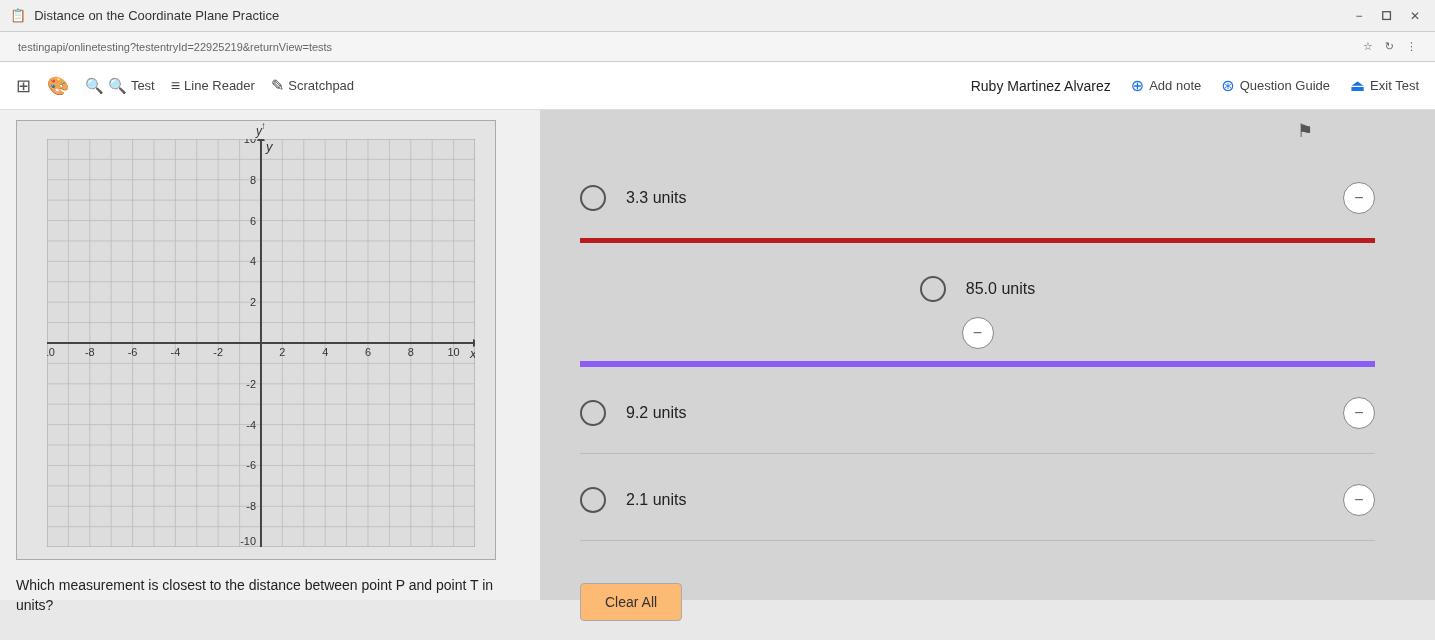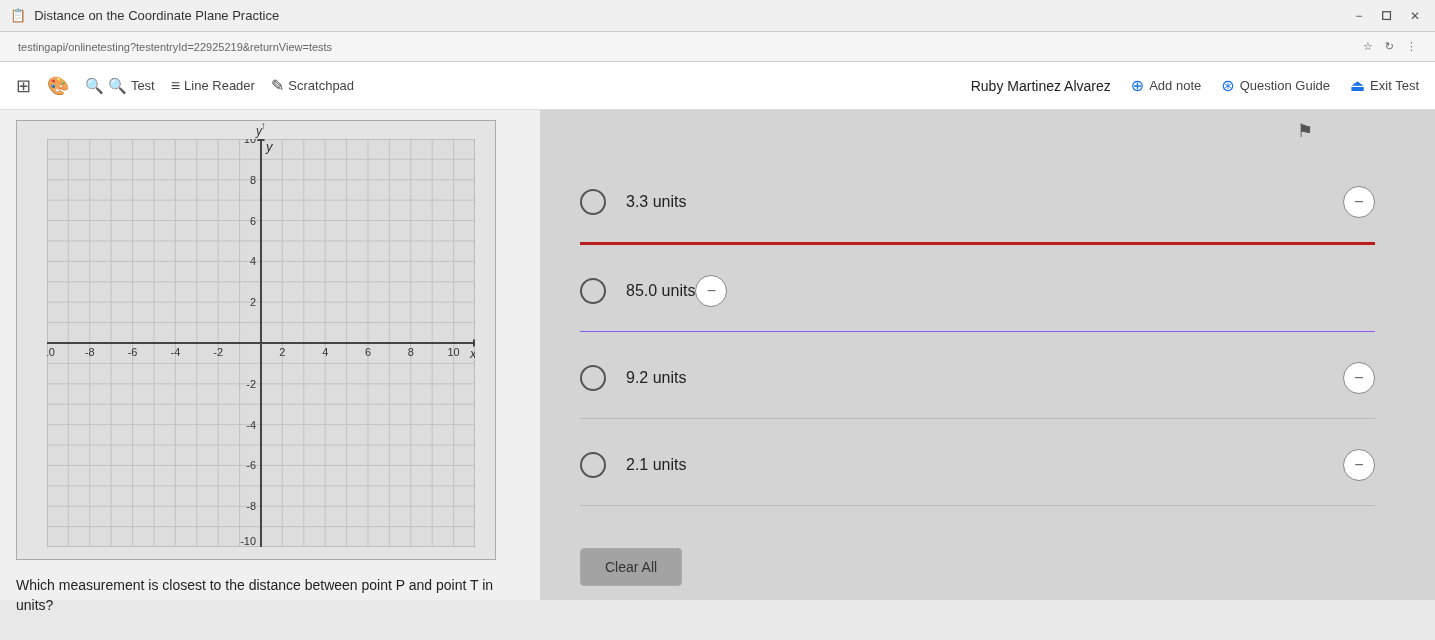--- a/index.html
+++ b/index.html
@@ -154,21 +154,21 @@
     }
 
     .answer-text {
       font-size: 16px;
       color: #222;
     }
 
     .clear-all-btn {
       margin-top: 16px;
       padding: 10px 24px;
-      background: #a3a3a3;
+      background: #fdba74;
       border: 1px solid #aaa;
       border-radius: 4px;
       font-size: 14px;
       cursor: pointer;
       display: inline-block;
       color: #333;
       width: fit-content;
     }
     .side-action-btn {
       width: 32px;
@@ -399,31 +399,31 @@
   </div>
 
   <div class="right-content-area">
 
     <div class="flag-row">
       <span class="flag-btn">⚑</span>
     </div>
 
     <div class="options-container">
 
-      <div style="display:flex; align-items:center; justify-content:space-between; padding: 12px 0; border-bottom: 3px solid #b91c1c; position:relative;">
+      <div style="display:flex; align-items:center; justify-content:space-between; padding: 12px 0; border-bottom: 5px solid #b91c1c; position:relative;">
         <div class="answer-option" style="background:transparent; padding:0; gap:20px;">
           <div class="radio-circle"></div>
           <span class="answer-text">3.3 units</span>
         </div>
         <div class="side-action-btn" style="position:static;">
           <span>−</span>
         </div>
       </div>
 
-      <div style="display:flex; align-items:center; justify-content:flex-start; padding: 12px 0; border-bottom: 1px solid #8b5cf6; position:relative;">
+      <div style="display:flex; align-items:center; justify-content:center; padding: 12px 0; border-bottom: 6px solid #8b5cf6; position:relative;flex-direction:column;">
         <div class="answer-option" style="background:transparent; padding:0; gap:20px;">
           <div class="radio-circle"></div>
           <span class="answer-text">85.0 units</span>
         </div>
         <div class="side-action-btn" style="position:static;">
           <span>−</span>
         </div>
       </div>
 
       <div style="display:flex; align-items:center; justify-content:space-between; padding: 12px 0; border-bottom: 1px solid #bbb; position:relative;">

